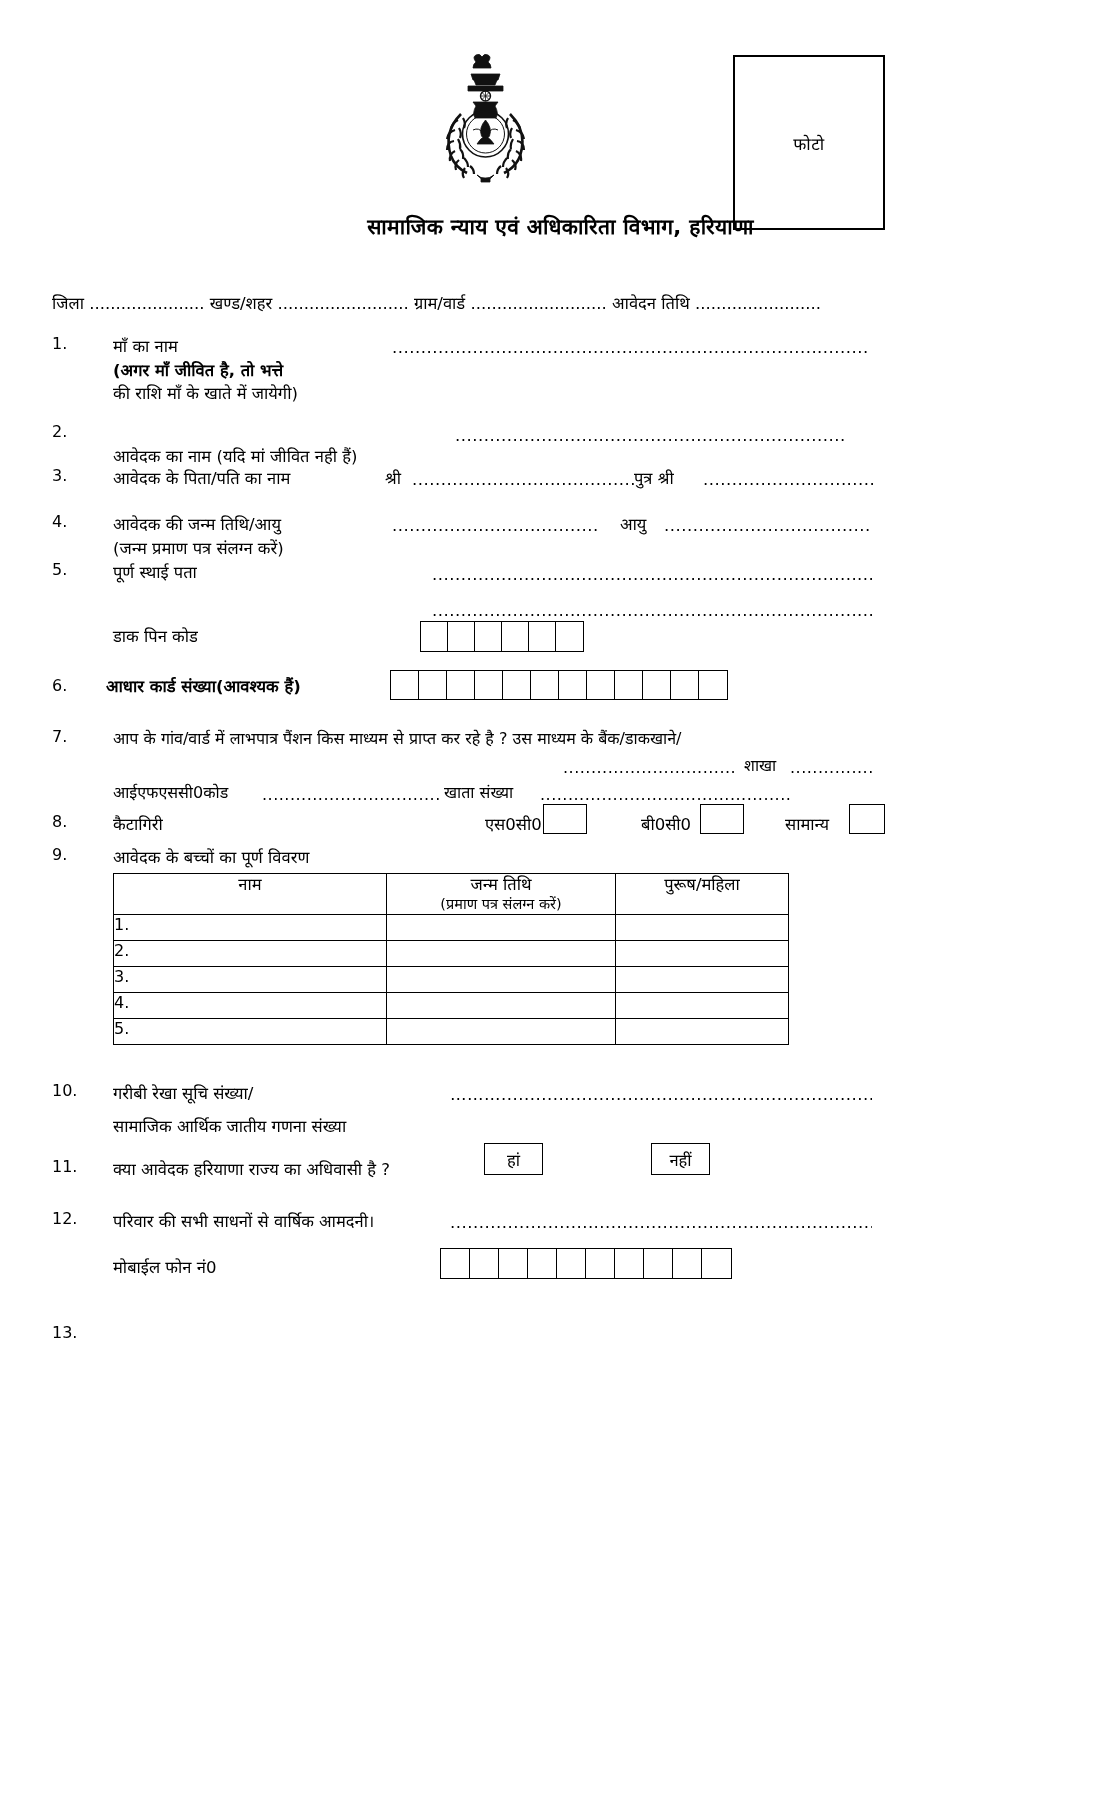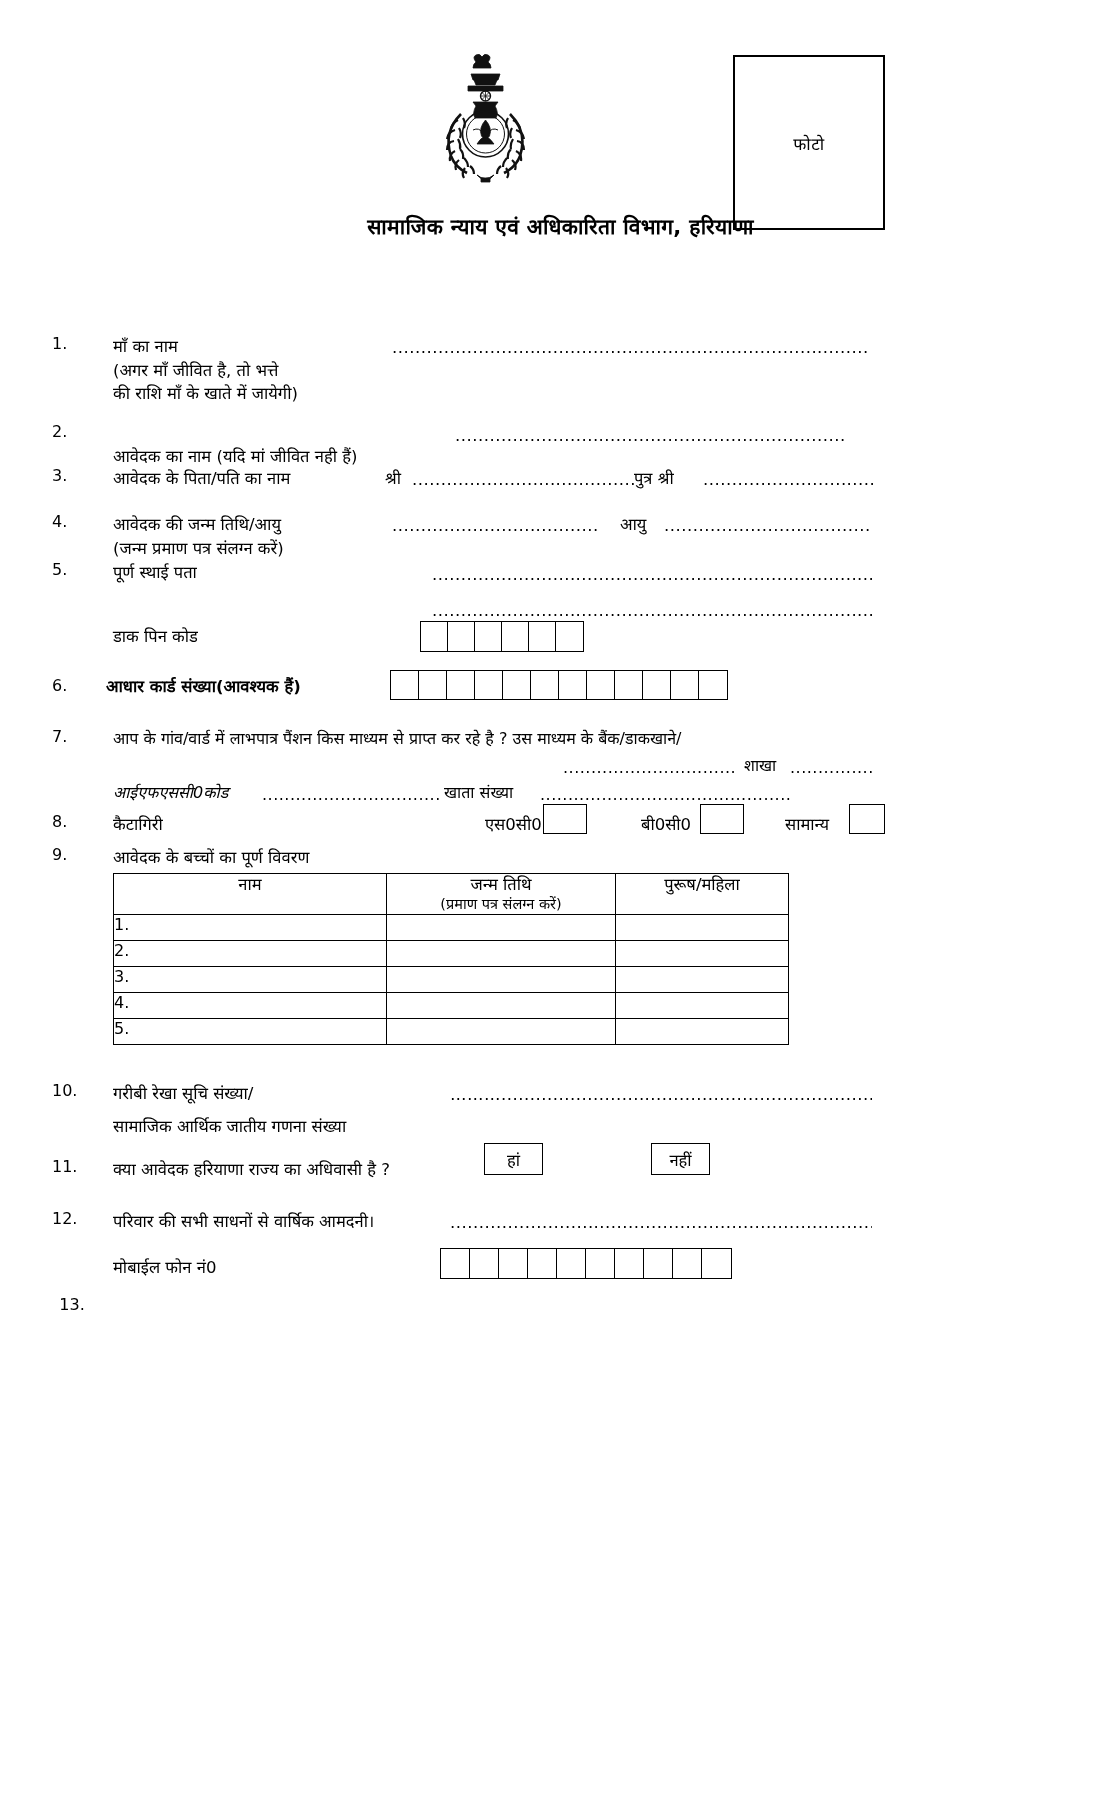--- a/index.html
+++ b/index.html
@@ -220,25 +220,26 @@
 
   <div class="photo-box">
     <div class="photo-label">फोटो</div>
   </div>
 
 
   <div class="title-block">
     <div class="title-1">सामाजिक न्याय एवं अधिकारिता विभाग, हरियाणा</div>
   </div>
 
+  <div class="loc-line">जिला ...................... खण्ड/शहर ......................... ग्राम/वार्ड .......................... आवेदन तिथि ........................</div>
 
   <div class="qnum" style="left:52px; top:334px;">1.</div>
   <div class="qlabel" style="left:113px; top:334px;">माँ का नाम</div>
   <div class="dots" style="left:392px; top:338px; width:478px;">....................................................................................</div>
-  <div class="qsub" style="left:113px; top:358px;">(अगर माँ जीवित है, तो भत्ते</div>
+  <div class="qsub" style="left:113px; top:358px;font-weight:bold;">(अगर माँ जीवित है, तो भत्ते</div>
   <div class="qsub" style="left:113px; top:381px;">की राशि माँ के खाते में जायेगी)</div>
 
   <div class="qnum" style="left:52px; top:422px;">2.</div>
   <div class="qlabel" style="left:113px; top:444px;">आवेदक का नाम (यदि मां जीवित नही हैं)</div>
   <div class="dots" style="left:455px; top:426px; width:415px;">....................................................................</div>
 
   <div class="qnum" style="left:52px; top:466px;">3.</div>
   <div class="qlabel" style="left:113px; top:466px;">आवेदक के पिता/पति का नाम</div>
   <div class="qlabel" style="left:385px; top:466px;">श्री</div>
   <div class="dots" style="left:412px; top:470px; width:222px;">.............................................</div>
@@ -282,21 +283,21 @@
       <div class="cell" style="width: 28px; height: 28px;"></div>
       <div class="cell" style="width: 28px; height: 28px;"></div>
       <div class="cell" style="width: 28px; height: 28px;"></div>
     </div>
 
   <div class="qnum" style="left:52px; top:727px;">7.</div>
   <div class="qlabel" style="left:113px; top:727px; font-size:16px;">आप के गांव/वार्ड में लाभपात्र पैंशन किस माध्यम से प्राप्त कर रहे है ? उस माध्यम के बैंक/डाकखाने/</div>
   <div class="dots" style="left:563px; top:758px; width:185px; font-size:16px;">...............................</div>
   <div class="qlabel" style="left:744px; top:754px; font-size:16px;">शाखा</div>
   <div class="dots" style="left:790px; top:758px; width:84px; font-size:16px;">...........................</div>
-  <div class="qlabel" style="left:113px; top:781px; font-size:16px;font-style:italic;">आईएफएससी0कोड</div>
+  <div class="qlabel" style="left:113px; top:781px; font-size:16px;">आईएफएससी0कोड</div>
   <div class="dots" style="left:262px; top:785px; width:178px; font-size:16px;">.............................................</div>
   <div class="qlabel" style="left:444px; top:781px; font-size:16px;">खाता संख्या</div>
   <div class="dots" style="left:540px; top:785px; width:334px; font-size:16px;">.............................................</div>
 
   <div class="qnum" style="left:52px; top:812px;">8.</div>
   <div class="qlabel" style="left:113px; top:812px;">कैटागिरी</div>
 
   <div class="qlabel" style="left:485px; top:812px;">एस0सी0</div>
   <div class="single-box" style="left:543px; top:804px; width:44px; height:30px;"></div>
 
@@ -364,21 +365,21 @@
     <span>हां</span>
   </div>
   <div class="yn-box" style="left:651px; top:1143px; width:59px; height:32px;">
     <span>नहीं</span>
   </div>
 
   <div class="qnum" style="left:52px; top:1209px;">12.</div>
   <div class="qlabel" style="left:113px; top:1209px;">परिवार की सभी साधनों से वार्षिक आमदनी।</div>
   <div class="dots" style="left:450px; top:1213px; width:422px;">........................................................................................</div>
 
-  <div class="qnum" style="left:52px; top:1295px;text-align:center;">13.</div>
+  <div class="qnum" style="left:52px; top:1323px;">13.</div>
   <div class="qlabel" style="left:113px; top:1255px;">मोबाईल फोन नं0</div>
   <div class="boxrow" id="mobile-boxes" style="left: 440px; top: 1248px; height: 29px;">
       <div class="cell" style="width: 29px; height: 29px;"></div>
       <div class="cell" style="width: 29px; height: 29px;"></div>
       <div class="cell" style="width: 29px; height: 29px;"></div>
       <div class="cell" style="width: 29px; height: 29px;"></div>
       <div class="cell" style="width: 29px; height: 29px;"></div>
       <div class="cell" style="width: 29px; height: 29px;"></div>
       <div class="cell" style="width: 29px; height: 29px;"></div>
       <div class="cell" style="width: 29px; height: 29px;"></div>

